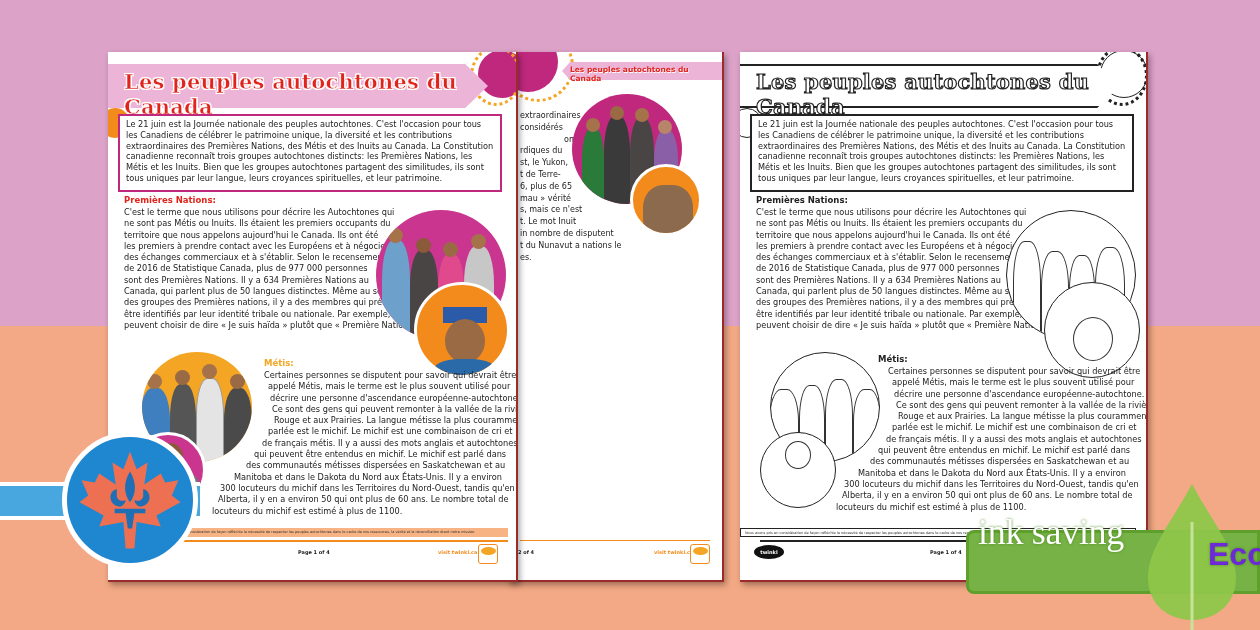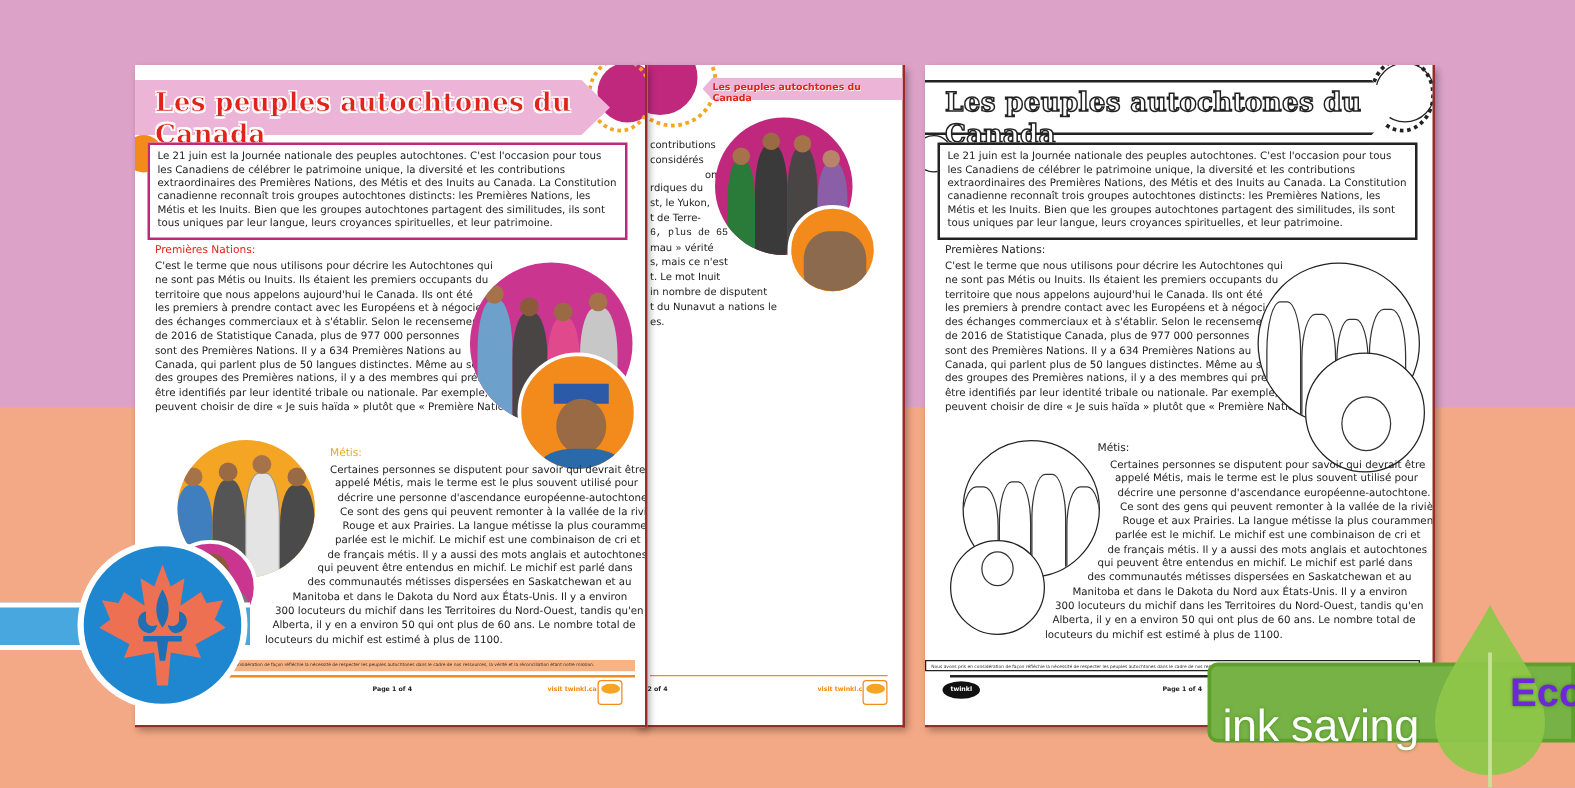--- a/index.html
+++ b/index.html
@@ -17,64 +17,64 @@
   .title-text { position: absolute; left: 16px; top: 17px; font-family: "DejaVu Serif", serif; font-weight: bold; font-size: 21px; color: #e0241b; -webkit-text-stroke: 0.6px #fff; text-shadow: 1px 1px 0 #fff, -1px -1px 0 #fff, 1px -1px 0 #fff, -1px 1px 0 #fff; letter-spacing: 0.2px; }
   .title-text.bw { color: #fff; -webkit-text-stroke: 1.2px #222; text-shadow: none; }
   .title-band.bw { background: #fff; border-top: 2px solid #222; border-bottom: 2px solid #222; }
 
   .deco-circle { position: absolute; border-radius: 50%; }
   .dots { position: absolute; border-radius: 50%; border: 3px dotted #f3a523; }
 
   .intro-box { position: absolute; left: 10px; top: 62px; width: 384px; height: 78px; border: 2px solid #c0287d; padding: 3px 6px; font-size: 8.2px; line-height: 10.8px; color: #222; background: #fff; }
   .intro-box.bw { border-color: #222; }
 
-  .section-h { position: absolute; font-size: 8.5px; font-weight: normal; }
+  .section-h { position: absolute; font-size: 8.5px; font-weight: bold; }
   .para { position: absolute; font-size: 8.2px; line-height: 11.3px; color: #222; }
 
   .illus { position: absolute; border-radius: 50%; overflow: hidden; }
   .person { position: absolute; border-radius: 40% 40% 6px 6px; }
   .head { position: absolute; border-radius: 50%; }
 
   .disclaimer { position: absolute; left: 40px; top: 476px; width: 360px; height: 9px; background: #f7b383; font-size: 3.5px; line-height: 9px; color: #333; white-space: nowrap; overflow: hidden; padding-left: 4px; }
   .disclaimer.bw { background: #fff; border: 1px solid #222; left: 0; width: 396px; }
   .footer-line { position: absolute; left: 40px; top: 488px; width: 360px; height: 2px; background: #f28a1c; }
   .footer-line.bw { background: #222; left: 20px; }
   .page-num { position: absolute; top: 497px; font-size: 5px; font-weight: bold; color: #222; }
   .visit { position: absolute; top: 497px; font-size: 5px; font-weight: bold; color: #f28a1c; }
   .twinkl-badge { position: absolute; width: 20px; height: 20px; border: 1px solid #f28a1c; border-radius: 3px; background: #fff; }
   .twinkl-badge::before { content: ""; position: absolute; left: 2px; top: 2px; width: 15px; height: 8px; background: #f3a523; border-radius: 50%; }
   .twinkl-logo-bw { position: absolute; left: 14px; top: 493px; width: 30px; height: 14px; background: #111; border-radius: 50%; color: #fff; font-size: 5px; font-weight: bold; text-align: center; line-height: 14px; }
 
   .badge-strip { position: absolute; left: 0; top: 482px; width: 200px; height: 38px; background: #47a7de; border-top: 4px solid #fff; border-bottom: 4px solid #fff; z-index: 4; }
   .badge-circle { position: absolute; left: 62px; top: 432px; width: 136px; height: 136px; border-radius: 50%; background: #1f86d0; border: 5px solid #fff; z-index: 5; display: flex; align-items: center; justify-content: center; }
 
   .eco-bar { position: absolute; left: 966px; top: 530px; width: 294px; height: 64px; background: #76b245; border: 3px solid #5fa02c; border-radius: 8px 0 0 8px; z-index: 6; }
-  .eco-text { position: absolute; left: 978px; top: 560px; font-family: Liberation Sans, sans-serif; font-size: 36px; color: #fff; z-index: 8; text-shadow: 0 0 3px #4e8b22; letter-spacing: -0.3px; }
+  .eco-text { position: absolute; left: 978px; top: 511px; font-family: Liberation Serif, serif; font-size: 36px; color: #fff; z-index: 8; text-shadow: 0 0 3px #4e8b22; letter-spacing: -0.3px; }
   .eco-leaf { position: absolute; left: 1142px; top: 482px; width: 100px; height: 150px; z-index: 7; }
   .eco-label { position: absolute; left: 1208px; top: 536px; font-family: "Liberation Sans", sans-serif; font-weight: bold; font-size: 32px; color: #6d28d9; z-index: 9; text-shadow: 0 0 3px #4e8b22; }
 </style>
 </head>
 <body>
 
 <div class="bg-top"></div>
 <div class="bg-bottom"></div>
 
 <div class="page page-back">
   <div class="deco-circle" style="left:-10px;top:-20px;width:60px;height:60px;background:#c0287d;"></div>
   <div class="dots" style="left:-6px;top:-22px;width:72px;height:72px;"></div>
   <div style="position:absolute;left:54px;top:10px;width:162px;height:18px;background:#ecb4d7;clip-path:polygon(5% 0,100% 0,100% 100%,5% 100%,0 50%);"></div>
   <div style="position:absolute;left:62px;top:13px;font-size:7.5px;font-weight:bold;color:#e0241b;text-shadow:0.5px 0.5px 0 #fff;">Les peuples autochtones du Canada</div>
   <div id="back-text" style="position:absolute;left:12px;top:58px;font-size:8px;line-height:11.8px;color:#222;">
-      <div style="white-space: nowrap;">contributions</div>
+      <div style="white-space: nowrap;">extraordinaires</div>
       <div style="white-space: nowrap;">considérés</div>
       <div style="white-space: nowrap; padding-left: 44px;">ombreux</div>
       <div style="white-space: nowrap;">rdiques du</div>
       <div style="white-space: nowrap;">st, le Yukon,</div>
       <div style="white-space: nowrap;">t de Terre-</div>
-      <div style="white-space: nowrap; font-family: Liberation Mono, monospace;">6, plus de 65</div>
+      <div style="white-space: nowrap;">6, plus de 65</div>
       <div style="white-space: nowrap;">mau » vérité</div>
       <div style="white-space: nowrap;">s, mais ce n'est</div>
       <div style="white-space: nowrap;">t. Le mot Inuit</div>
       <div style="white-space: nowrap;">in nombre de disputent</div>
       <div style="white-space: nowrap;">t du Nunavut a nations le</div>
       <div style="white-space: nowrap;">es.</div>
     </div>
   <div class="illus" style="left:64px;top:42px;width:110px;height:110px;background:#c0287d;">
     <div class="person" style="left:10px;top:34px;width:22px;height:80px;background:#2a7a3a;"></div>
     <div class="head" style="left:14px;top:24px;width:14px;height:14px;background:#a5724a;"></div>

